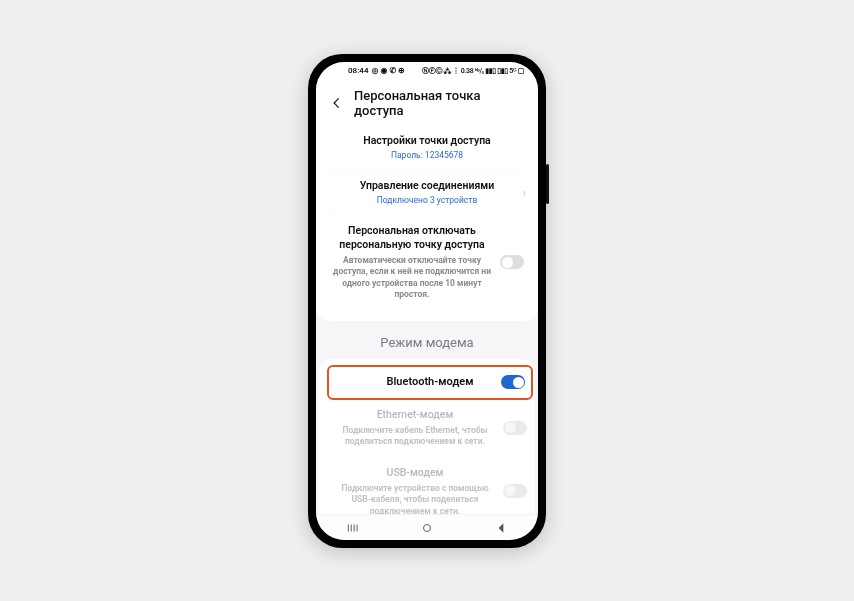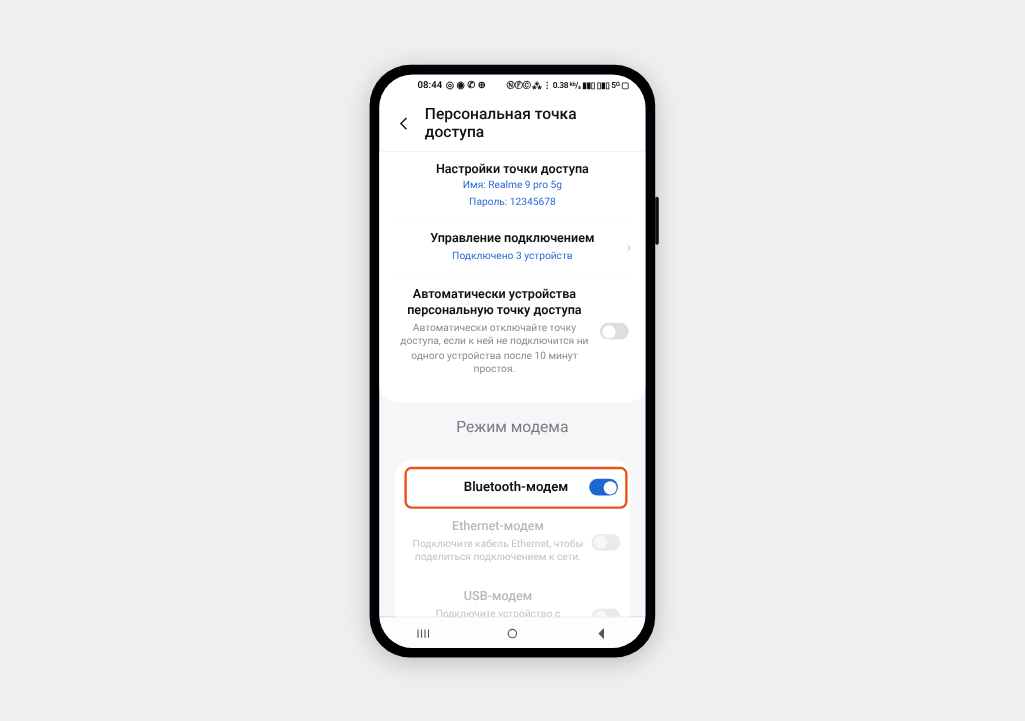--- a/index.html
+++ b/index.html
@@ -53,37 +53,37 @@
   .content { flex:1; overflow:hidden; background:#f6f6f8;text-align:center; }
   .card {
     background:#fff;
     border-radius: 0 0 14px 14px;
     padding: 0 14px 12px 14px;
   }
   .row { padding: 8px 0; position:relative; }
   .row.border { border-top:1px solid rgba(0,0,0,0.02); }
   .row-title { font-size:10.5px; font-weight:600; color:#111; line-height:1.35; }
   .row-sub { font-size:8.5px; color:#2a6bd6; line-height:1.4; margin-top:2px;}
-  .row-desc { font-size:8.5px; color:#8a8a90; line-height:1.35; margin-top:3px;}
+  .row-desc { font-size:8.5px; color:#8a8a90; line-height:1.35; margin-top:3px;font-weight:bold;}
   .chev { position:absolute; right:-2px; top:50%; transform:translateY(-50%); color:#c6c6cc; font-size:12px; }
   .toggle {
     position:absolute; right:0; top:50%; transform:translateY(-50%);
     width:24px; height:14px; border-radius:8px; background:#dedee2;
   }
   .toggle::after{
     content:""; position:absolute; width:11px; height:11px; border-radius:50%;
     background:#fff; top:1.5px; left:1.5px;
   }
   .toggle.on { background:#1e66d0; }
   .toggle.on::after{ left:auto; right:1.5px; }
   .section-label {
     font-size:13px; color:#7a7a82; padding: 14px 14px 6px 14px;
   }
   .card2 {
-    background:#fff; margin:13px; border-radius:14px 14px 14px 14px;
+    background:#fff; margin:3px; border-radius:14px 14px 14px 14px;
     padding: 2px 8px 10px 14px;
   }
   .highlight {
     border:2px solid #e8521e; border-radius:6px;
     margin: 4px -6px 0 -6px; padding: 8px 6px;
     position:relative;
   }
   .disabled .row-title { color:#b8b8bf; font-weight:500;}
   .disabled .row-desc { color:#c2c2c8; }
   .disabled .toggle { background:#eaeaee; }
@@ -121,32 +121,31 @@
           </svg>
       </div>
       <div>Персональная точка доступа</div>
     </div>
 
     <div class="content">
       <div class="card">
 
         <div class="row">
           <div class="row-title">Настройки точки доступа</div>
-          <div class="row-sub">Имя: Realme 9 pro 5g</div>
           <div class="row-sub">Пароль: 12345678</div>
         </div>
 
         <div class="row border">
-          <div class="row-title">Управление подключением</div>
+          <div class="row-title">Управление соединениями</div>
           <div class="row-sub">Подключено 3 устройств</div>
           <div class="chev">›</div>
         </div>
 
         <div class="row border" style="padding-right:30px;">
-          <div class="row-title">Автоматически устройства персональную точку доступа</div>
+          <div class="row-title">Персональная отключать персональную точку доступа</div>
           <div class="row-desc">Автоматически отключайте точку доступа, если к ней не подключится ни одного устройства после 10 минут простоя.</div>
           <div class="toggle"></div>
         </div>
       </div>
 
       <div class="section-label">Режим модема</div>
 
       <div class="card2">
         <div class="highlight">
           <div class="row-title" style="font-size:11px;">Bluetooth-модем</div>

